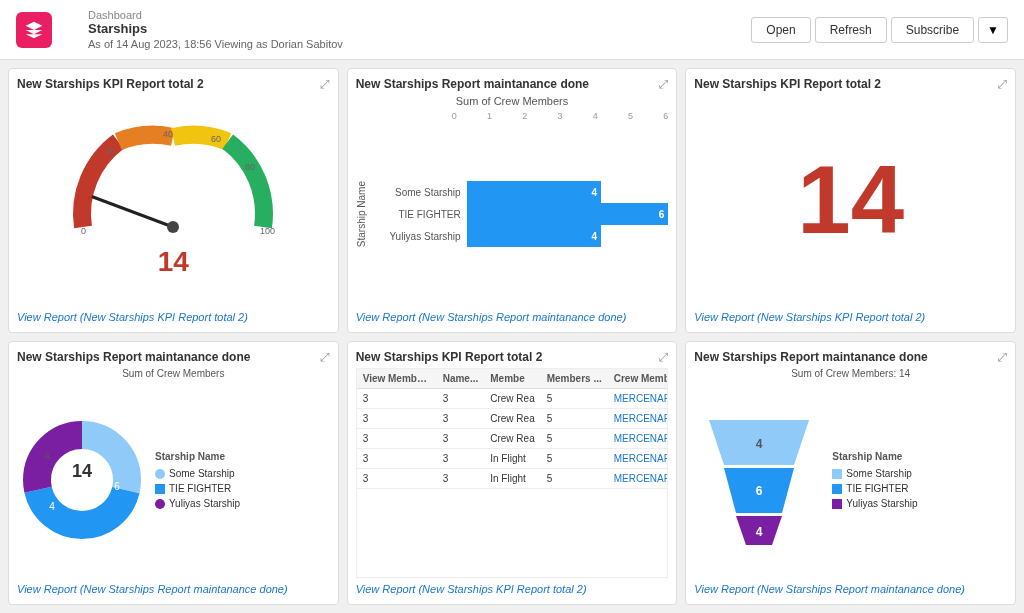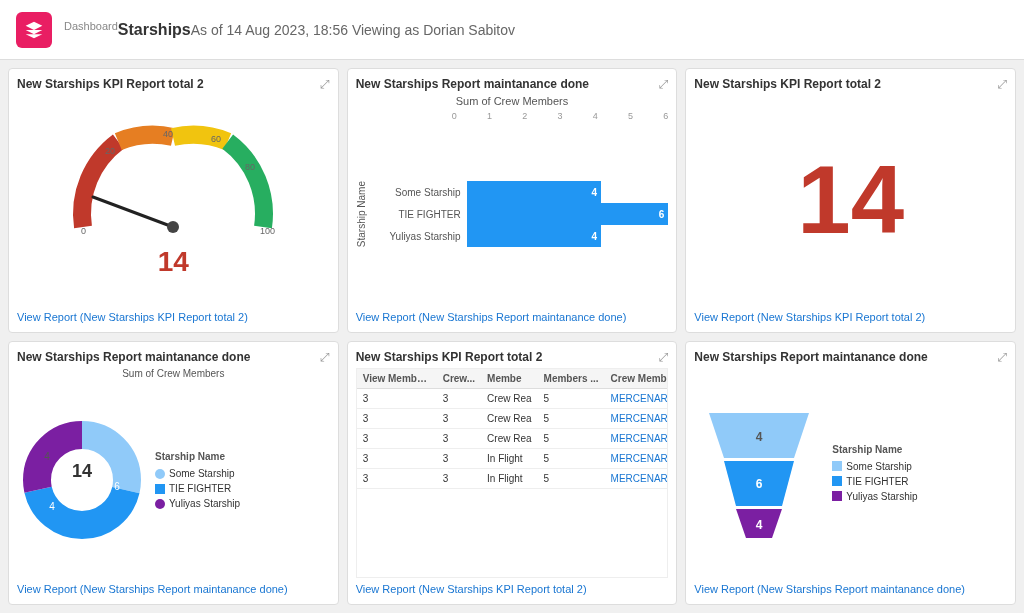--- a/index.html
+++ b/index.html
@@ -3,37 +3,37 @@
   <meta charset="utf-8">
   <style>
     * { box-sizing: border-box; margin: 0; padding: 0; }
     body { font-family: Arial, sans-serif; background: #f0f0f0; font-size: 12px; color: #333; width: 1024px; height: 613px; overflow: hidden; }
 
     
     .header { background: #fff; border-bottom: 1px solid #ddd; padding: 8px 16px; display: flex; align-items: center; justify-content: space-between; height: 60px; }
     .header-left { display: flex; align-items: center; gap: 12px; }
     .logo { width: 36px; height: 36px; background: #e91e63; border-radius: 6px; display: flex; align-items: center; justify-content: center; }
     .logo svg { width: 20px; height: 20px; fill: white; }
-    .title-block { display: flex; flex-direction: row; }
+    .title-block { display: flex; flex-direction: column; margin-left: 24px; }
     .dashboard-label { font-size: 11px; color: #888; }
-    .dashboard-title { font-size: 16px; font-weight: bold; color: #333; line-height: 1.2; }
-    .subtitle { font-size: 14px; color: #666; margin-top: 2px; }
+    .dashboard-title { font-size: 13px; font-weight: bold; color: #333; line-height: 1.2; }
+    .subtitle { font-size: 11px; color: #666; margin-top: 2px; }
     .header-right { display: flex; gap: 4px; align-items: center; }
     .header-btn { border: 1px solid #ccc; background: #fff; padding: 5px 14px; border-radius: 3px; cursor: pointer; font-size: 12px; color: #333; }
     .header-btn-arrow { border: 1px solid #ccc; background: #fff; padding: 5px 8px; border-radius: 3px; cursor: pointer; font-size: 12px; }
 
     
     .main { padding: 8px; display: grid; grid-template-columns: 1fr 1fr 1fr; grid-template-rows: 1fr 1fr; gap: 8px; height: calc(613px - 60px); }
 
     
     .card { background: #fff; border: 1px solid #ddd; border-radius: 4px; display: flex; flex-direction: column; padding: 8px; overflow: hidden; }
     .card-header { display: flex; justify-content: flex-end; align-items: flex-start; margin-bottom: 4px; }
     .card-title { font-size: 12px; font-weight: bold; color: #333; flex: 1; }
     .expand-icon { color: #999; font-size: 12px; cursor: pointer; flex-shrink: 0; }
-    .card-footer { margin-top: auto; padding-top: 4px; }
+    .card-footer { margin-top: auto; padding-top: 4px; font-style: italic; }
     .view-report { color: #1976d2; font-size: 11px; cursor: pointer; text-decoration: none; }
 
     
     .gauge-container { display: flex; flex-direction: column; align-items: center; flex: 1; justify-content: center; }
     .gauge-value { font-size: 28px; font-weight: bold; color: #c0392b; margin-top: 4px; }
 
     
     .gauge-svg { width: 220px; height: 120px; }
 
     
@@ -83,20 +83,26 @@
     <div class="logo">
       <svg viewBox="0 0 24 24">
         <path d="M12 2L2 7l10 5 10-5-10-5zM2 17l10 5 10-5M2 12l10 5 10-5"></path>
       </svg>
     </div>
     <div class="title-block">
       <span class="dashboard-label">Dashboard</span>
       <span class="dashboard-title">Starships</span>
       <span class="subtitle">As of 14 Aug 2023, 18:56 Viewing as Dorian Sabitov</span>
     </div>
+  </div>
+  <div class="header-right">
+    <button class="header-btn">Open</button>
+    <button class="header-btn">Refresh</button>
+    <button class="header-btn">Subscribe</button>
+    <button class="header-btn-arrow">▼</button>
   </div>
 </div>
 
 <div class="main">
 
   <div class="card">
     <div class="card-header">
       <span class="card-title">New Starships KPI Report total 2</span>
       <span class="expand-icon">⤢</span>
     </div>
@@ -241,21 +247,21 @@
   <div class="card">
     <div class="card-header">
       <span class="card-title">New Starships KPI Report total 2</span>
       <span class="expand-icon">⤢</span>
     </div>
     <div class="table-container">
       <table class="data-table">
         <thead>
           <tr>
             <th>View Membe...</th>
-            <th>Crew...</th>
+            <th>Name...</th>
             <th>Membe</th>
             <th>Members ...</th>
             <th>Crew Member N...</th>
           </tr>
         </thead>
         <tbody id="table-body">
         <tr>
       <td>3</td>
       <td>3</td>
       <td>Crew Rea</td>
@@ -296,20 +302,21 @@
     <div class="card-footer">
       <a class="view-report">View Report (New Starships KPI Report total 2)</a>
     </div>
   </div>
 
   <div class="card">
     <div class="card-header">
       <span class="card-title">New Starships Report maintanance done</span>
       <span class="expand-icon">⤢</span>
     </div>
+    <div class="sum-label">Sum of Crew Members: 14</div>
     <div class="funnel-container">
       <svg width="130" height="140" viewBox="0 0 130 140">
 
         <polygon points="15,10 115,10 100,55 30,55" fill="#90caf9"></polygon>
         <text x="65" y="38" text-anchor="middle" font-size="12" font-weight="bold" fill="#555">4</text>
 
         <polygon points="30,58 100,58 88,103 42,103" fill="#2196F3"></polygon>
         <text x="65" y="85" text-anchor="middle" font-size="12" font-weight="bold" fill="white">6</text>
 
         <polygon points="42,106 88,106 78,135 52,135" fill="#7b1fa2"></polygon>

